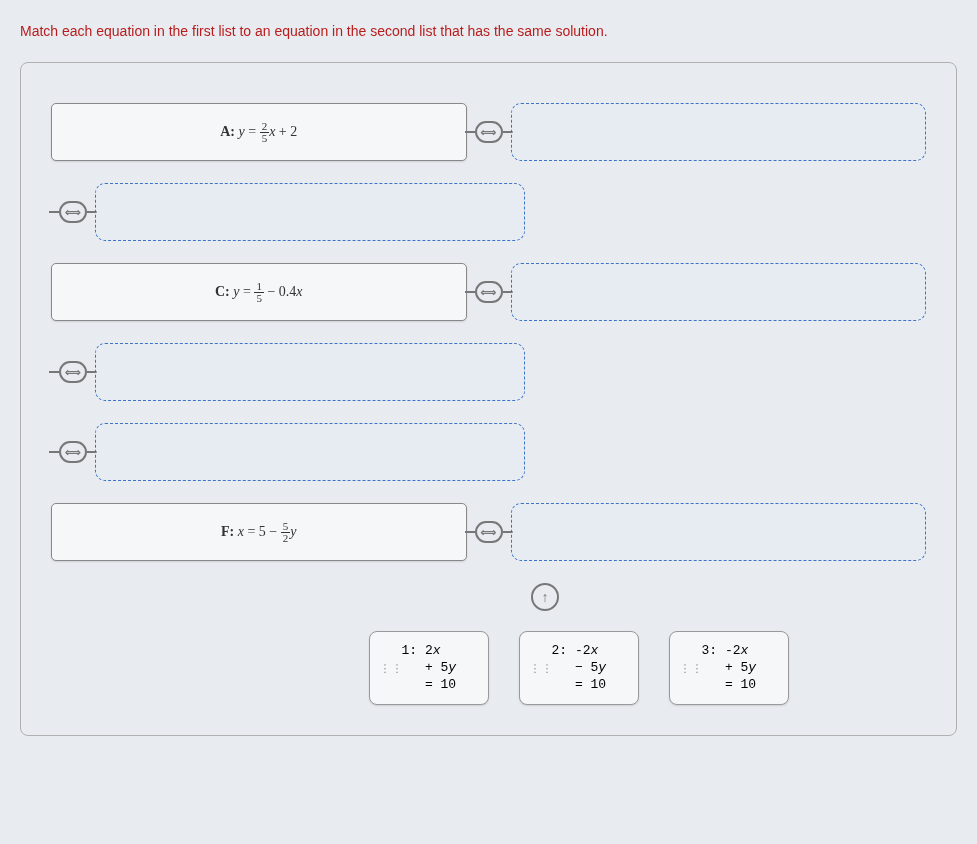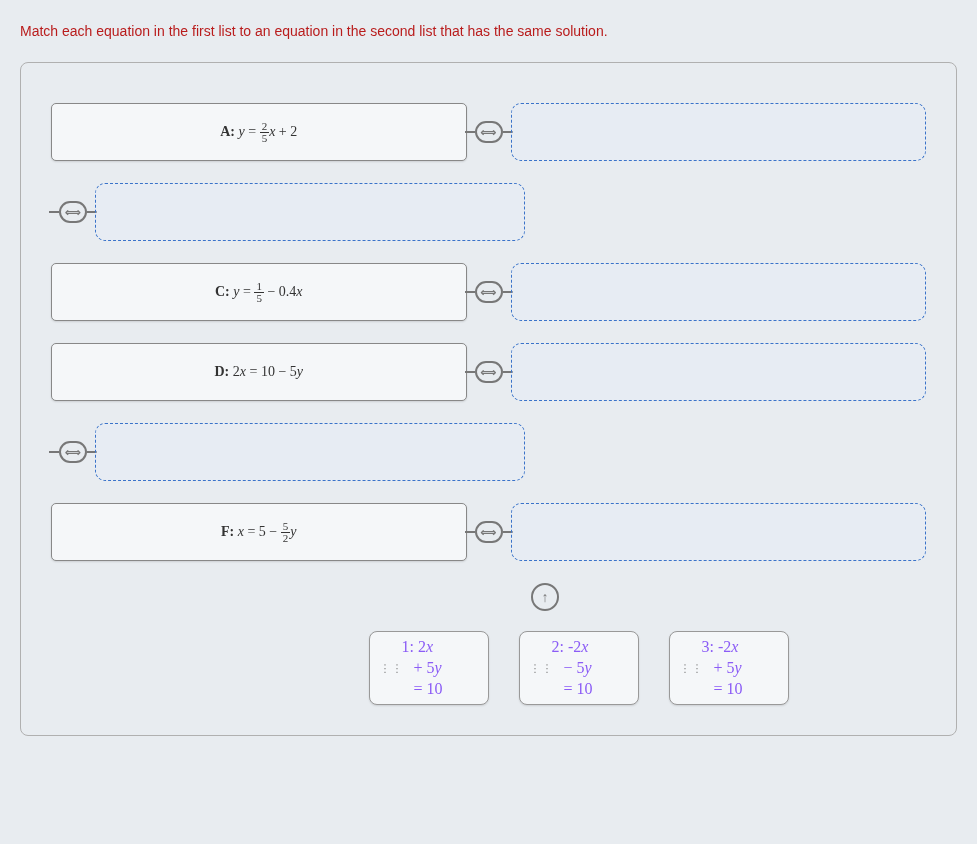--- a/index.html
+++ b/index.html
@@ -99,23 +99,23 @@
 }
 .grip {
   width: 14px;
   color: #888;
   font-size: 11px;
   line-height: 6px;
   margin-right: 8px;
   letter-spacing: 1px;
 }
 .option-math {
-  font-family: Liberation Serif, serif;
-  font-size: 16px;
-  color: #8b5cf6;
+  font-family: Liberation Mono, monospace;
+  font-size: 13px;
+  color: #000000;
   line-height: 1.3;
   text-align: left;
 }
 .frac { display:inline-block; vertical-align: middle; text-align:center; font-size: 11px; line-height:1; }
 .frac .n { display:block; border-bottom:1px solid #333; padding:0 2px; }
 .frac .d { display:block; padding:0 2px; }
 .mi { font-style: italic; }
 </style>
 </head>
 <body>
@@ -159,23 +159,20 @@
       <div class="stub"></div>
         <div class="lens">
           <span>⟺</span>
         </div>
         <div class="stub"></div>
     </div>
     <div class="drop-zone"></div>
   </div>
 
   <div class="row">
-    <div class="source-card">
-      <span><b>D:</b>&nbsp;2<span class="mi">x</span> = 10 − 5<span class="mi">y</span></span>
-    </div>
     <div class="connector">
       <div class="stub"></div>
         <div class="lens">
           <span>⟺</span>
         </div>
         <div class="stub"></div>
     </div>
     <div class="drop-zone"></div>
   </div>
 

